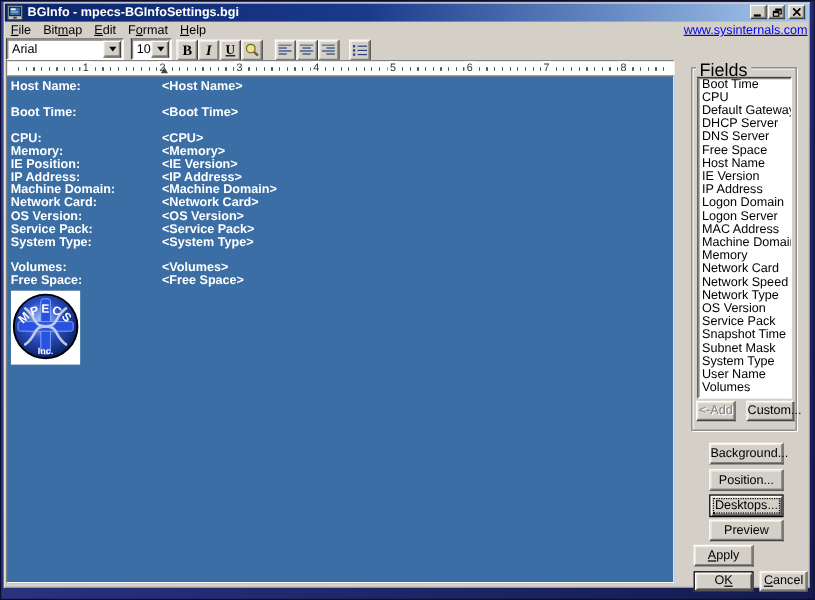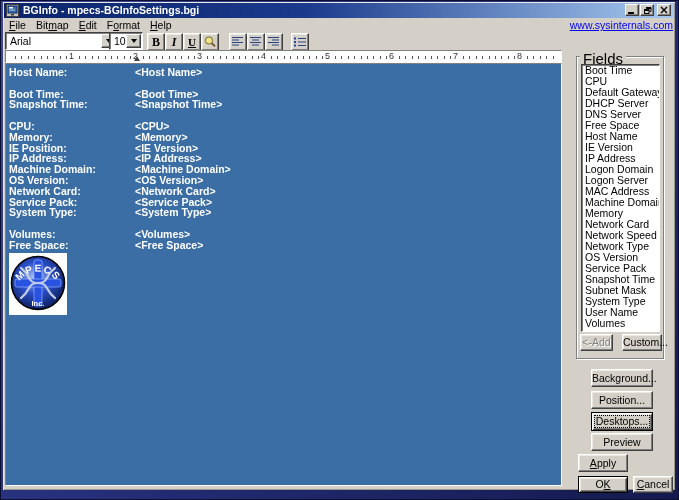--- a/index.html
+++ b/index.html
@@ -115,21 +115,21 @@
 
       <span class="menu-item"><span></span><u>E</u><span>dit</span></span>
 
       <span class="menu-item"><span>F</span><u>o</u><span>rmat</span></span>
 
       <span class="menu-item"><span></span><u>H</u><span>elp</span></span>
     </div>
   <a class="sys-link" style="top:18px;">www.sysinternals.com</a>
 
   <div class="toolbar">
-    <div class="combo" style="left:1px;width:113px;">
+    <div class="combo" style="left:1px;width:98px;">
       <span class="val">Arial</span>
       <span class="arrow">
           <i></i>
         </span>
     </div>
     <div class="combo" style="left:105px;width:34px;">
       <span class="val">10</span>
       <span class="arrow">
           <i></i>
         </span>
@@ -213,37 +213,36 @@
 
   <div class="editor">
     <div>
 
         <div class="ed-line"><span class="ed-label">Host Name:</span><span class="ed-value">&lt;Host Name&gt;</span></div>
 
         <div class="ed-line"><span class="ed-label"></span><span class="ed-value"></span></div>
 
         <div class="ed-line"><span class="ed-label">Boot Time:</span><span class="ed-value">&lt;Boot Time&gt;</span></div>
 
-        <div class="ed-line"><span class="ed-label">Snapshot Time:</span><span class="ed-value">&lt;Snapshot Time&gt;</span></div>
 
         <div class="ed-line"><span class="ed-label"></span><span class="ed-value"></span></div>
 
         <div class="ed-line"><span class="ed-label">CPU:</span><span class="ed-value">&lt;CPU&gt;</span></div>
 
         <div class="ed-line"><span class="ed-label">Memory:</span><span class="ed-value">&lt;Memory&gt;</span></div>
 
         <div class="ed-line"><span class="ed-label">IE Position:</span><span class="ed-value">&lt;IE Version&gt;</span></div>
 
         <div class="ed-line"><span class="ed-label">IP Address:</span><span class="ed-value">&lt;IP Address&gt;</span></div>
 
         <div class="ed-line"><span class="ed-label">Machine Domain:</span><span class="ed-value">&lt;Machine Domain&gt;</span></div>
 
+        <div class="ed-line"><span class="ed-label">Network Card:</span><span class="ed-value">&lt;Network Card&gt;</span></div>
+
         <div class="ed-line"><span class="ed-label">OS Version:</span><span class="ed-value">&lt;OS Version&gt;</span></div>
-
-        <div class="ed-line"><span class="ed-label">Network Card:</span><span class="ed-value">&lt;Network Card&gt;</span></div>
 
         <div class="ed-line"><span class="ed-label">Service Pack:</span><span class="ed-value">&lt;Service Pack&gt;</span></div>
 
         <div class="ed-line"><span class="ed-label">System Type:</span><span class="ed-value">&lt;System Type&gt;</span></div>
 
         <div class="ed-line"><span class="ed-label"></span><span class="ed-value"></span></div>
 
         <div class="ed-line"><span class="ed-label">Volumes:</span><span class="ed-value">&lt;Volumes&gt;</span></div>
 
         <div class="ed-line"><span class="ed-label">Free Space:</span><span class="ed-value">&lt;Free Space&gt;</span></div>

